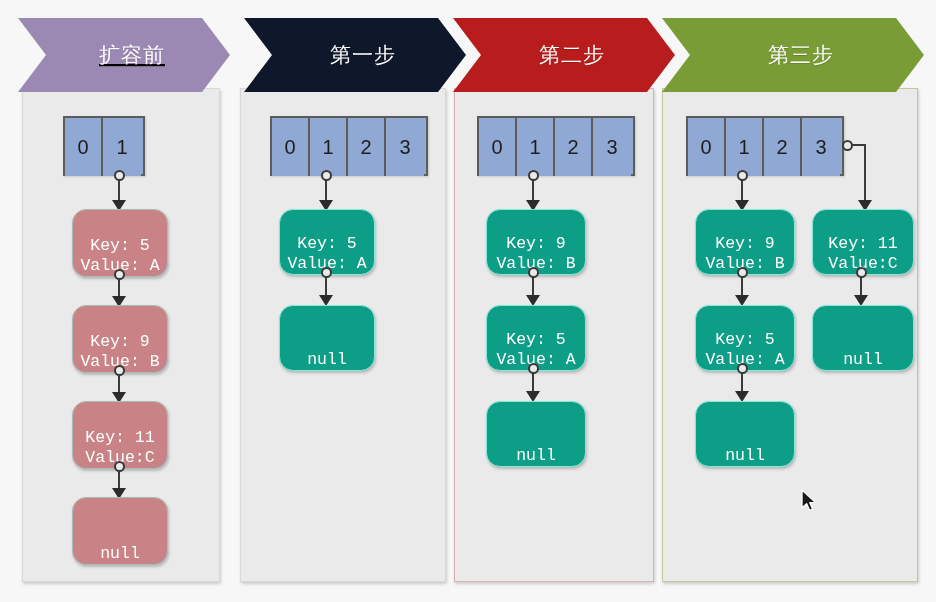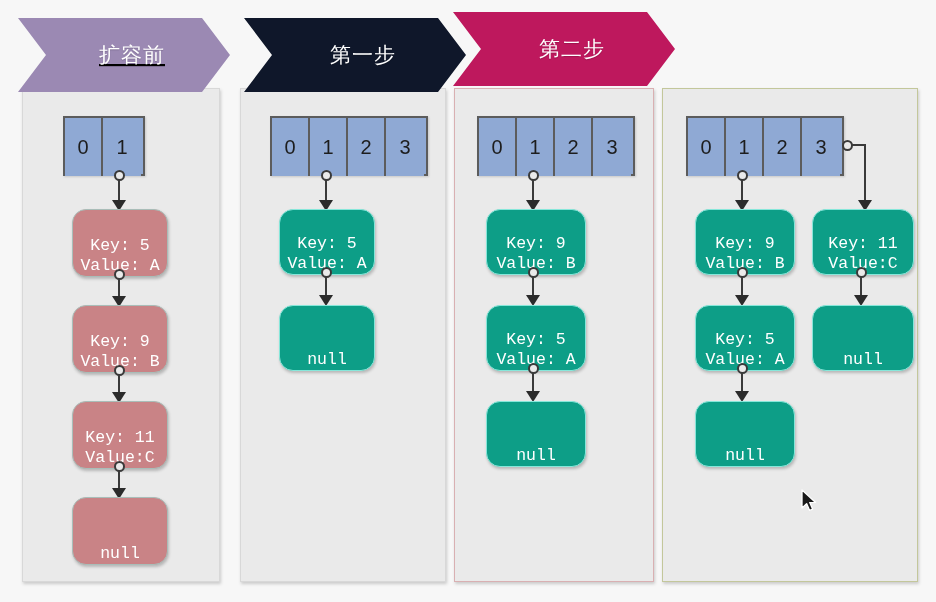--- a/index.html
+++ b/index.html
@@ -134,22 +134,25 @@
   <div class="panel p2" style="left:240px; top:88px; width:204px; height:492px;"></div>
   <div class="panel p3" style="left:454px; top:88px; width:198px; height:492px;"></div>
   <div class="panel p4" style="left:662px; top:88px; width:254px; height:492px;"></div>
 
   <div class="chev" style="left:18px; top:18px; width:212px; background:#9b89b3;text-decoration:underline;">
     <span class="chev-label">扩容前</span>
   </div>
   <div class="chev" style="left:244px; top:18px; width:222px; background:#0f172a;">
     <span class="chev-label">第一步</span>
   </div>
-  <div class="chev" style="left:453px; top:12px; width:222px; background:#be185d;">
+  <div class="chev" style="left:453px; top:18px; width:222px; background:#b91c1c;">
     <span class="chev-label">第二步</span>
+  </div>
+  <div class="chev" style="left:662px; top:18px; width:262px; background:#7a9c36;">
+    <span class="chev-label">第三步</span>
   </div>
 
   <div class="arr" style="left:63px; top:116px; width:82px; height:60px;">
     <div class="cell">0</div>
     <div class="cell">1</div>
   </div>
 
   <div class="dot" style="left:114px; top:170px;"></div>
   <div class="vline" style="left:118px; top:180px; height:24px;"></div>
   <div class="arrowhead" style="left:112px; top:200px;"></div>

